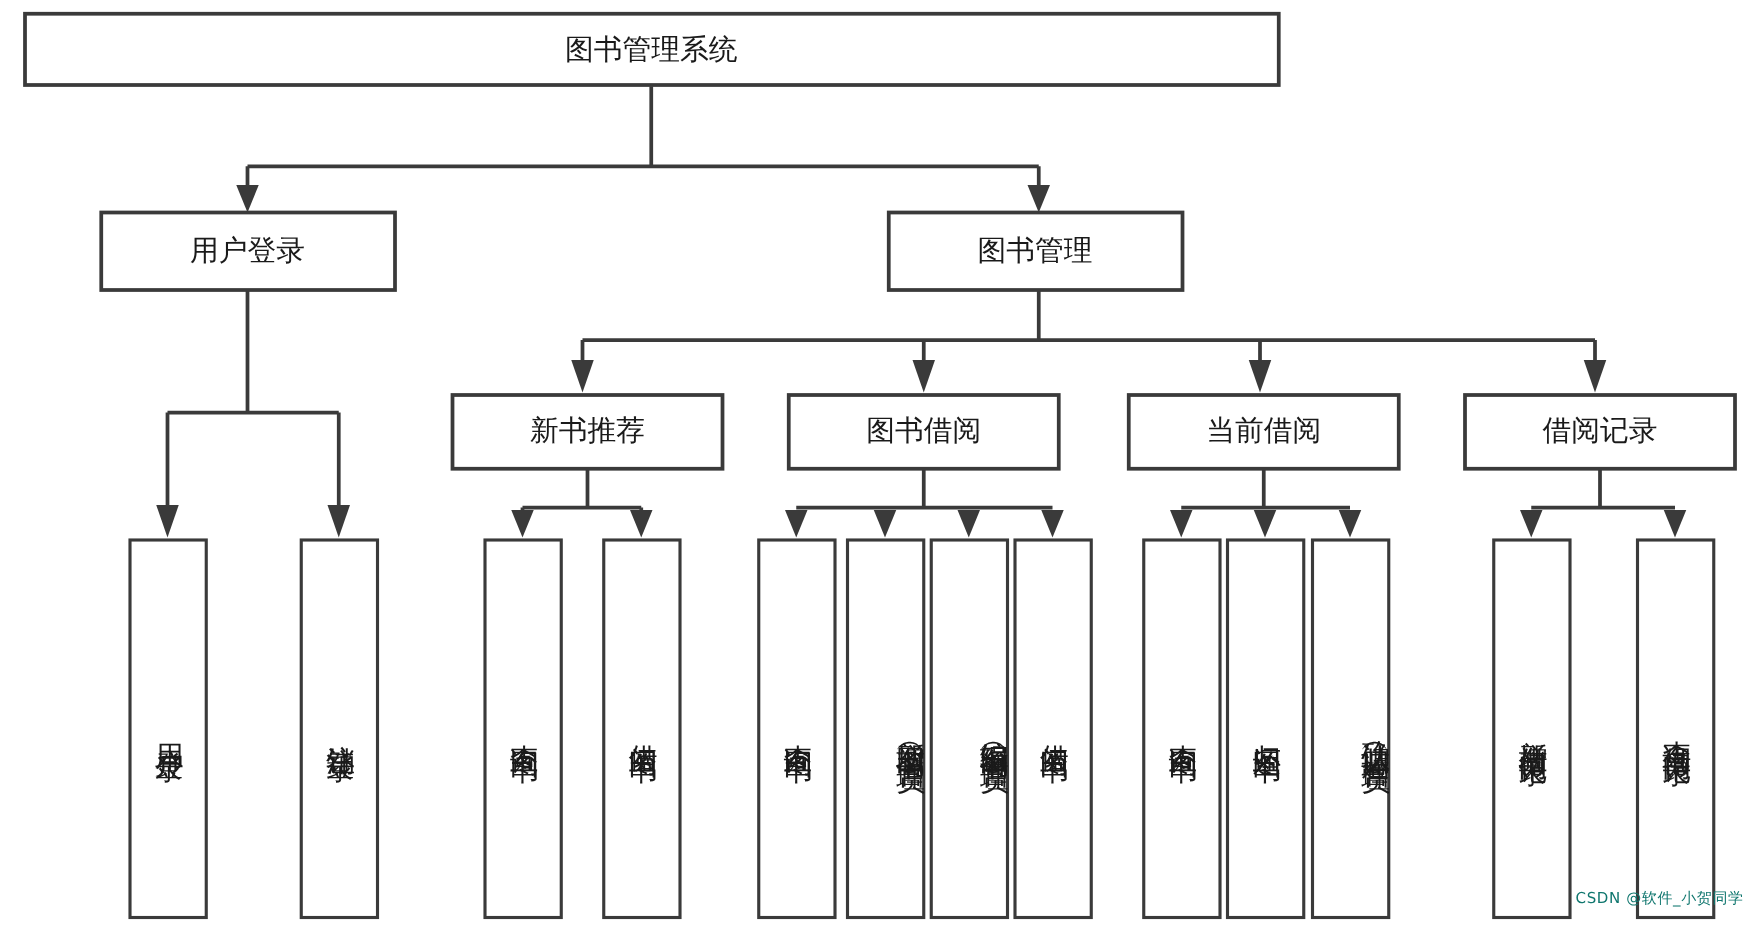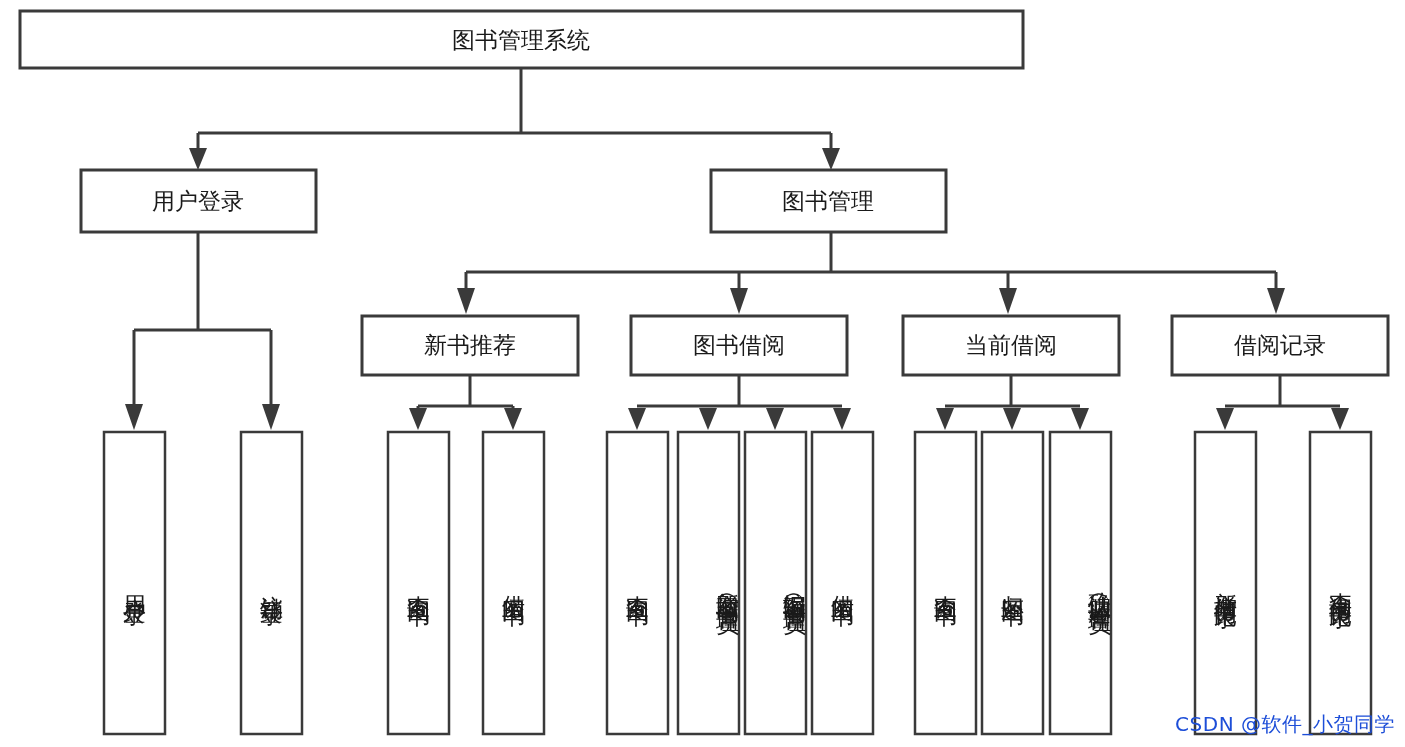--- a/index.html
+++ b/index.html
@@ -65,24 +65,24 @@
     justify-content: center;
     white-space: nowrap;
     pointer-events: none;
   }
   .leaf-label.centered {
     align-items: center;
   }
   .watermark {
     position: absolute;
     right: 10px;
-    bottom: 9px;
-    font-family: "DejaVu Sans", "Liberation Sans", sans-serif;
-    font-size: 20px;
-    color: #1d4ed8;
+    bottom: 20px;
+    font-family: "DejaVu Sans", "Liberation Sans", sans-serif;
+    font-size: 12px;
+    color: #0f766e;
     white-space: nowrap;
     letter-spacing: 0.5px;
   }
 </style>
 </head>
 <body>
 
 <div id="diagram-root">
 
   <svg id="flow" viewBox="0 0 1405 747">

